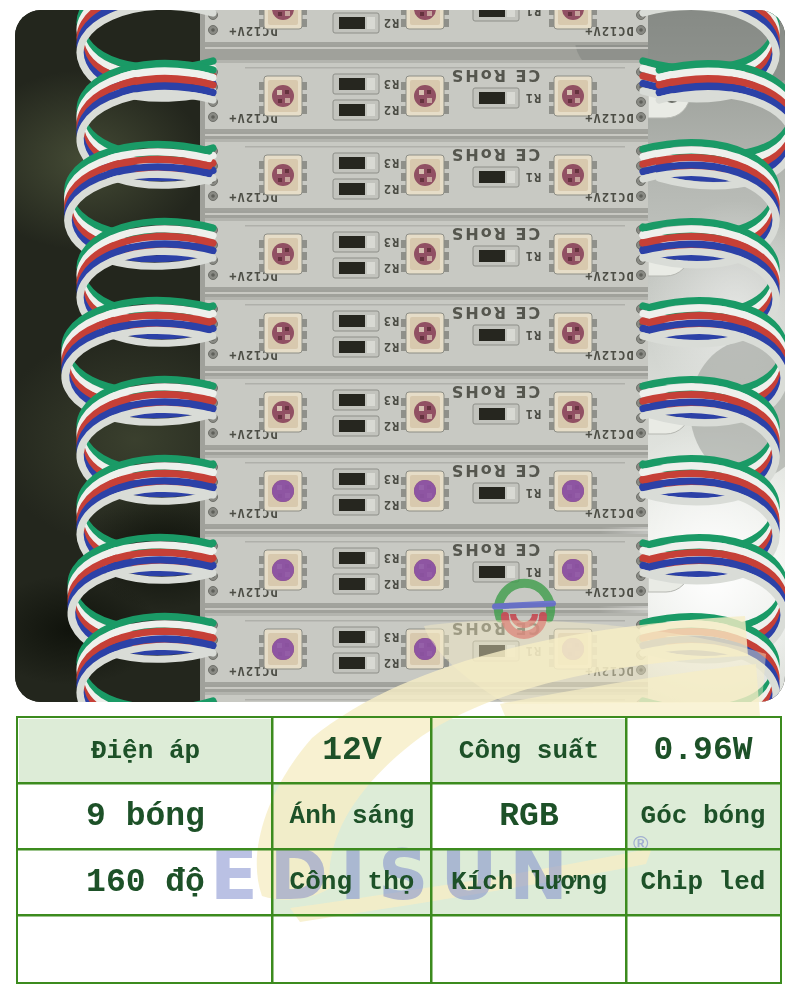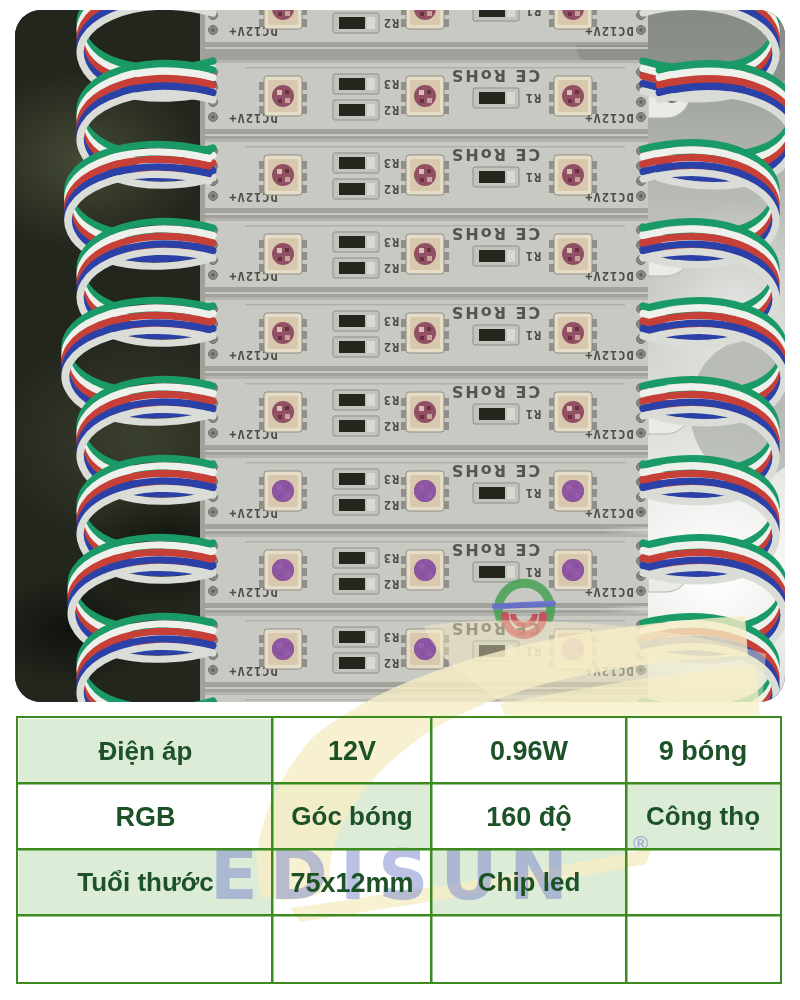--- a/index.html
+++ b/index.html
@@ -49,23 +49,23 @@
   .spec-cells{
     position:absolute;left:16px;top:716px;width:766px;height:268px;
     box-sizing:border-box;padding:2.5px;
     display:grid;grid-template-columns:254px 159px 195px 153px;grid-template-rows:1fr 1fr 1fr 1fr;
   }
   .cell{display:flex;align-items:center;justify-content:center;}
   .cell.lg{background:var(--c-cell_green);}
   .cell.wh{background:var(--c-cell_white);}
   .ct{
     position:relative;z-index:6;color:var(--c-text_green);font-weight:bold;
-    font-size:26px;text-align:center;line-height:1.05;letter-spacing:0px;
-  }
-  .cell.wh .ct{font-size:27px;}
+    font-size:26px;text-align:center;line-height:1.05;letter-spacing:0px;font-family:Liberation Mono, monospace;
+  }
+  .cell.wh .ct{font-size:33px;}
   .table-borders{
     position:absolute;left:16px;top:716px;width:766px;height:268px;
     box-sizing:border-box;border:2.5px solid var(--c-accent);
     z-index:4;pointer-events:none;
     background-image:
       linear-gradient(var(--c-accent),var(--c-accent)),
       linear-gradient(var(--c-accent),var(--c-accent)),
       linear-gradient(var(--c-accent),var(--c-accent)),
       linear-gradient(var(--c-accent),var(--c-accent)),
       linear-gradient(var(--c-accent),var(--c-accent)),
@@ -288,46 +288,49 @@
   </svg>
 </div>
 
 <div class="spec-cells">
   <div class="cell lg">
       <span class="ct">Điện áp</span>
     </div>
   <div class="cell wh">
       <span class="ct">12V</span>
     </div>
+  <div class="cell lg">
+      <span class="ct">Công suất</span>
+    </div>
   <div class="cell wh">
       <span class="ct">0.96W</span>
     </div>
 
   <div class="cell wh">
       <span class="ct">9 bóng</span>
     </div>
+  <div class="cell lg">
+      <span class="ct">Ánh sáng</span>
+    </div>
   <div class="cell wh">
       <span class="ct">RGB</span>
     </div>
 
   <div class="cell lg">
       <span class="ct">Góc bóng</span>
     </div>
   <div class="cell wh">
       <span class="ct">160 độ</span>
     </div>
   <div class="cell lg">
       <span class="ct">Công thọ</span>
     </div>
 
   <div class="cell lg">
-      <span class="ct">Tuổi thước</span>
-    </div>
-  <div class="cell wh">
-      <span class="ct">75x12mm</span>
+      <span class="ct">Kích lượng</span>
     </div>
   <div class="cell lg">
       <span class="ct">Chip led</span>
     </div>
 </div>
 
 <div class="overlay">
   <svg width="800" height="1000" viewBox="0 0 800 1000">
     <path class="swoosh" opacity="0.45" d="M424,626 C530,610 690,630 766,654 L762,702 L506,704 C463,678 432,651 424,626 Z"></path>
     <path class="swoosh" opacity="0.7" d="M500,704 C580,688 680,672 756,664 L760,716 L505,716 Z"></path>

